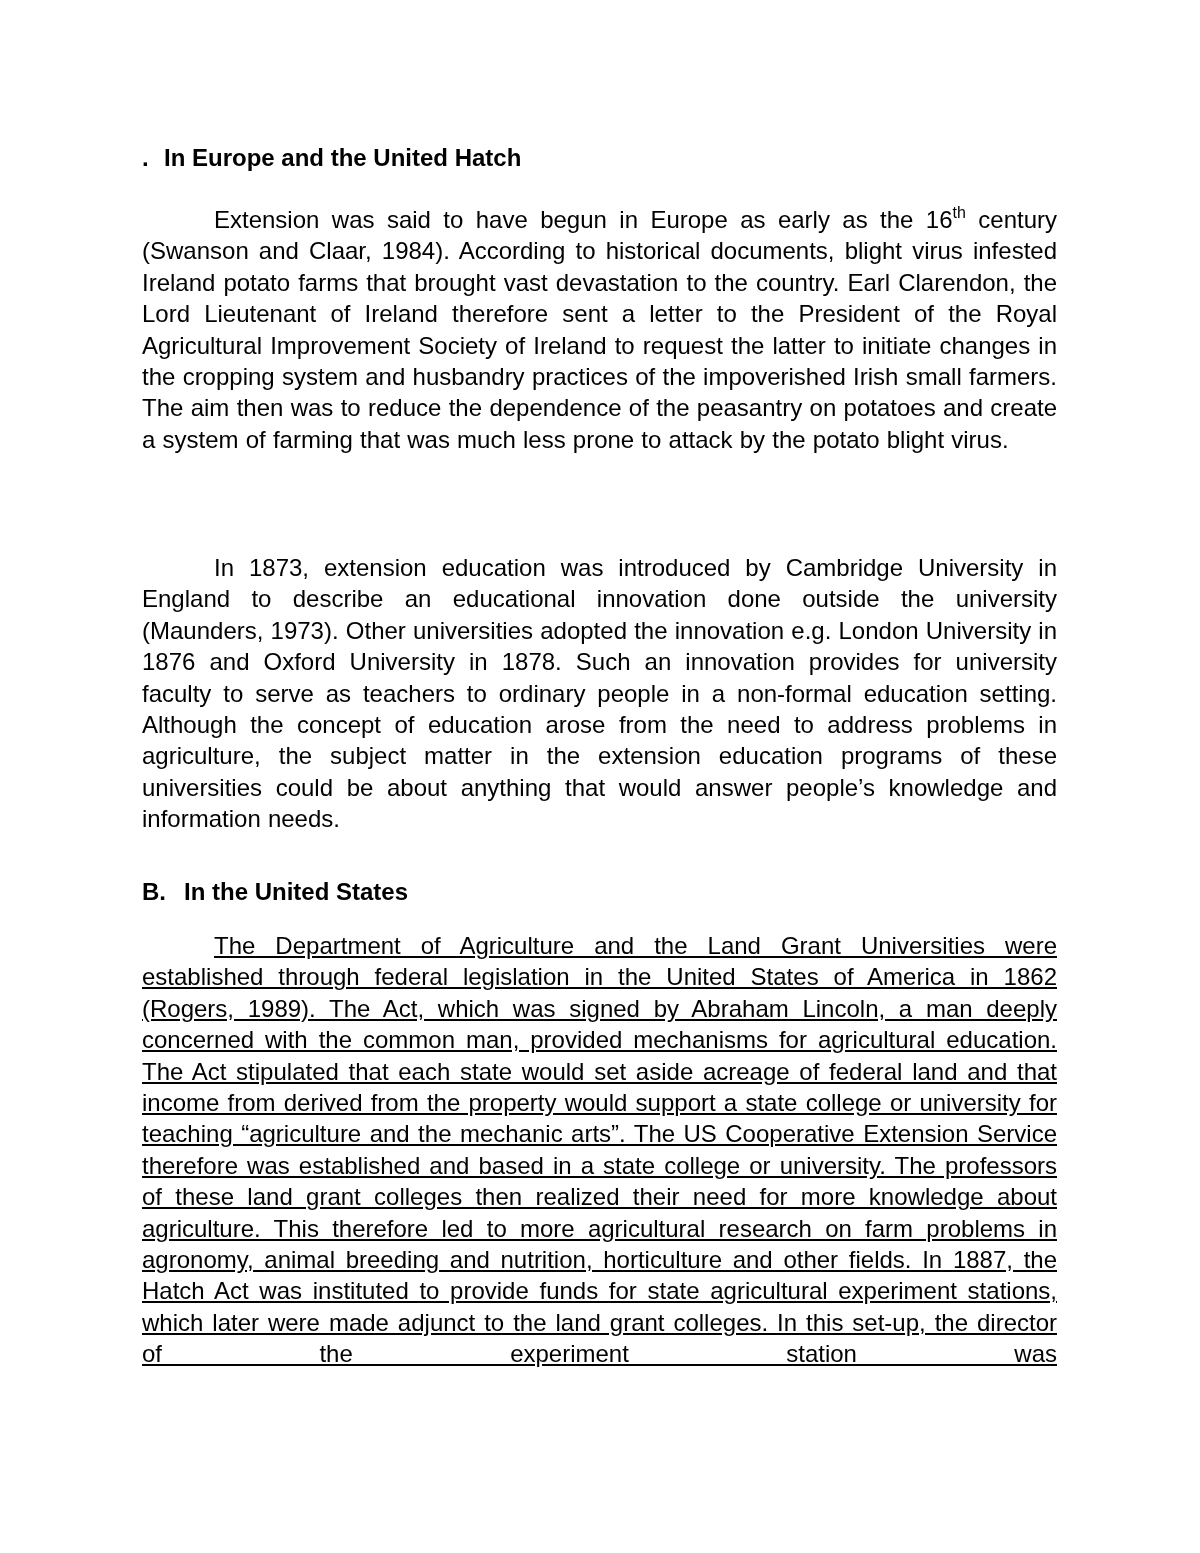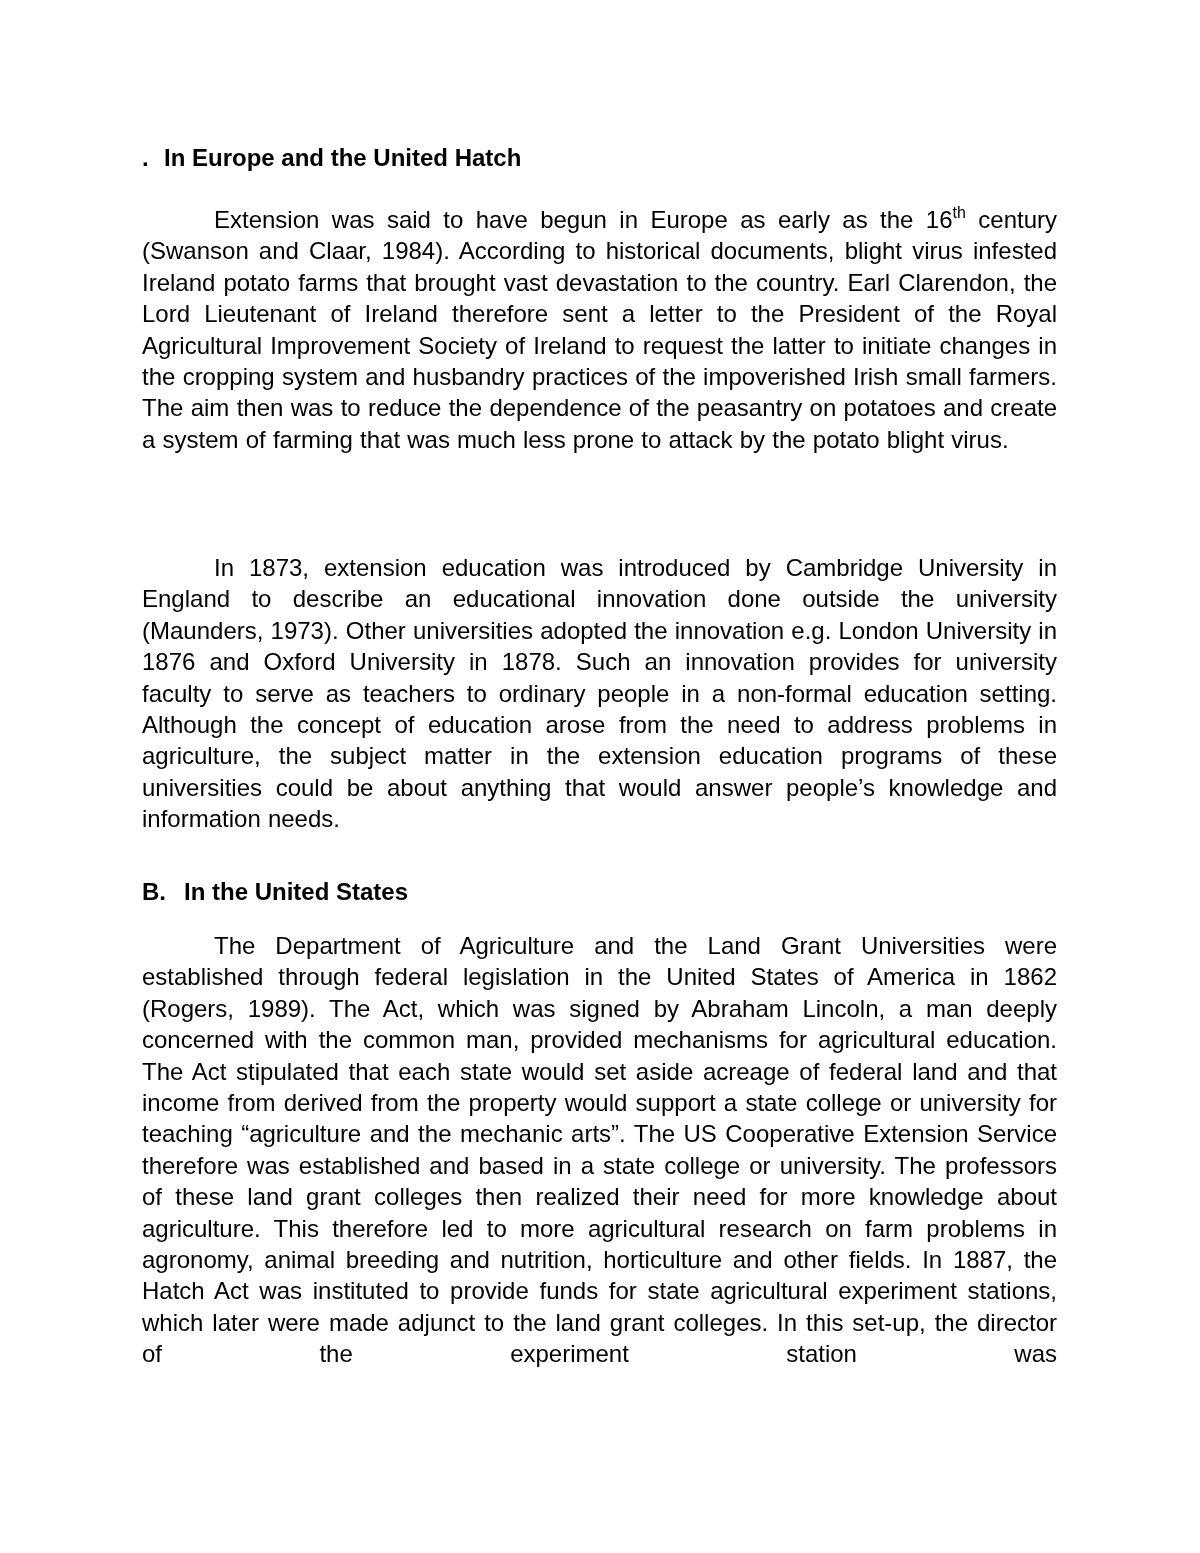--- a/index.html
+++ b/index.html
@@ -40,20 +40,21 @@
     width: 915px;
     margin: 0;
     font-size: 24px;
     line-height: 31.4px;
     text-align: justify;
     text-indent: 72px;
     word-spacing: 0.5px;
   }
   .para.continues {
     text-align-last: justify;
+    text-decoration: underline;
   }
   sup {
     font-size: 16px;
     line-height: 0;
     vertical-align: 10px;
   }
 </style>
 </head>
 <body>
 

